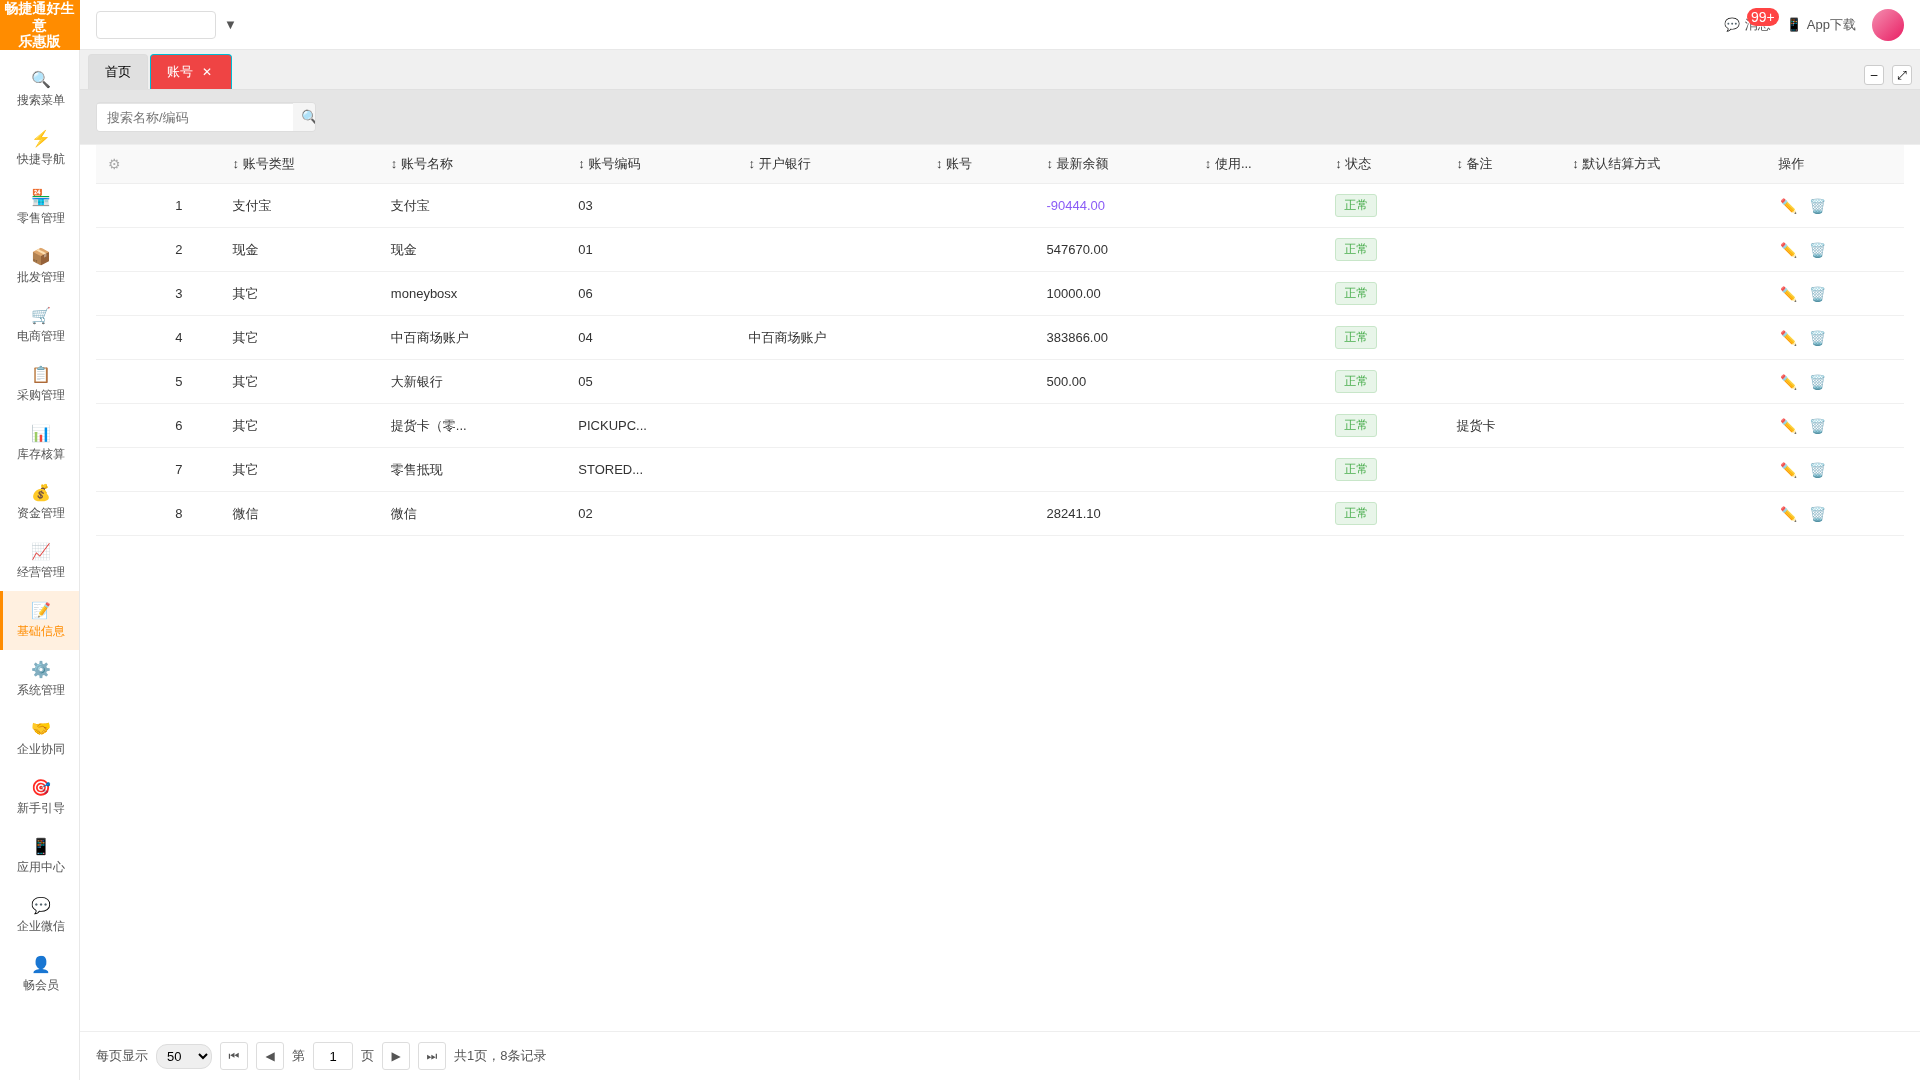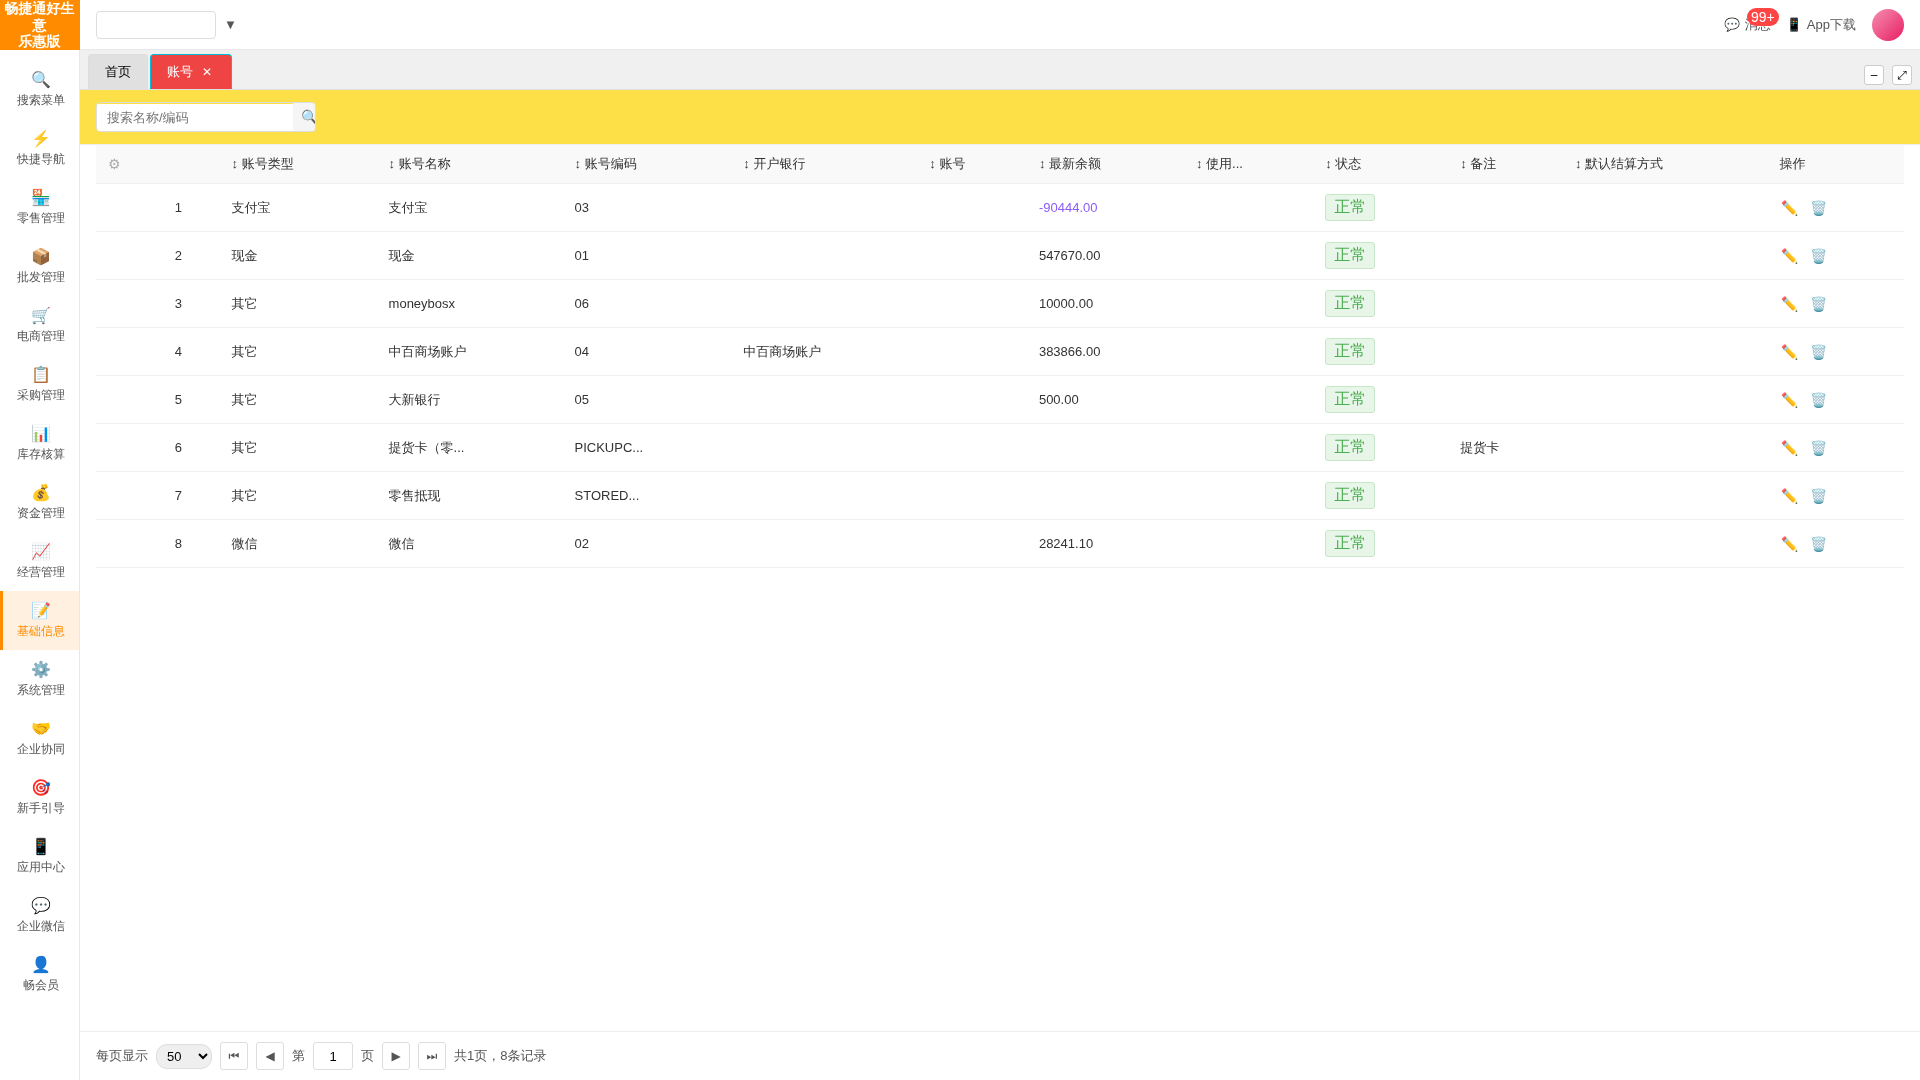--- a/index.html
+++ b/index.html
@@ -192,21 +192,21 @@
       display: flex;
       flex-direction: column;
     }
 
     
     .toolbar {
       display: flex;
       align-items: flex-start;
       justify-content: space-between;
       padding: 12px 16px;
-      background: #fde047;
+      background: #e5e5e5;
       border-bottom: 1px solid #eee;
     }
     .search-box {
       display: flex;
       align-items: center;
       border: 1px solid #ddd;
       border-radius: 4px;
       overflow: hidden;
       width: 220px;
     }
@@ -282,21 +282,21 @@
       border-bottom: 1px solid #f0f0f0;
       color: #333;
       white-space: nowrap;
     }
     .status-badge {
       display: inline-block;
       padding: 2px 8px;
       background: #e8f5e9;
       color: #4caf50;
       border-radius: 3px;
-      font-size: 16px;
+      font-size: 12px;
       border: 1px solid #c8e6c9;
     }
     .action-cell {
       display: flex;
       align-items: center;
       gap: 8px;
     }
     .action-btn {
       background: none;
       border: none;

